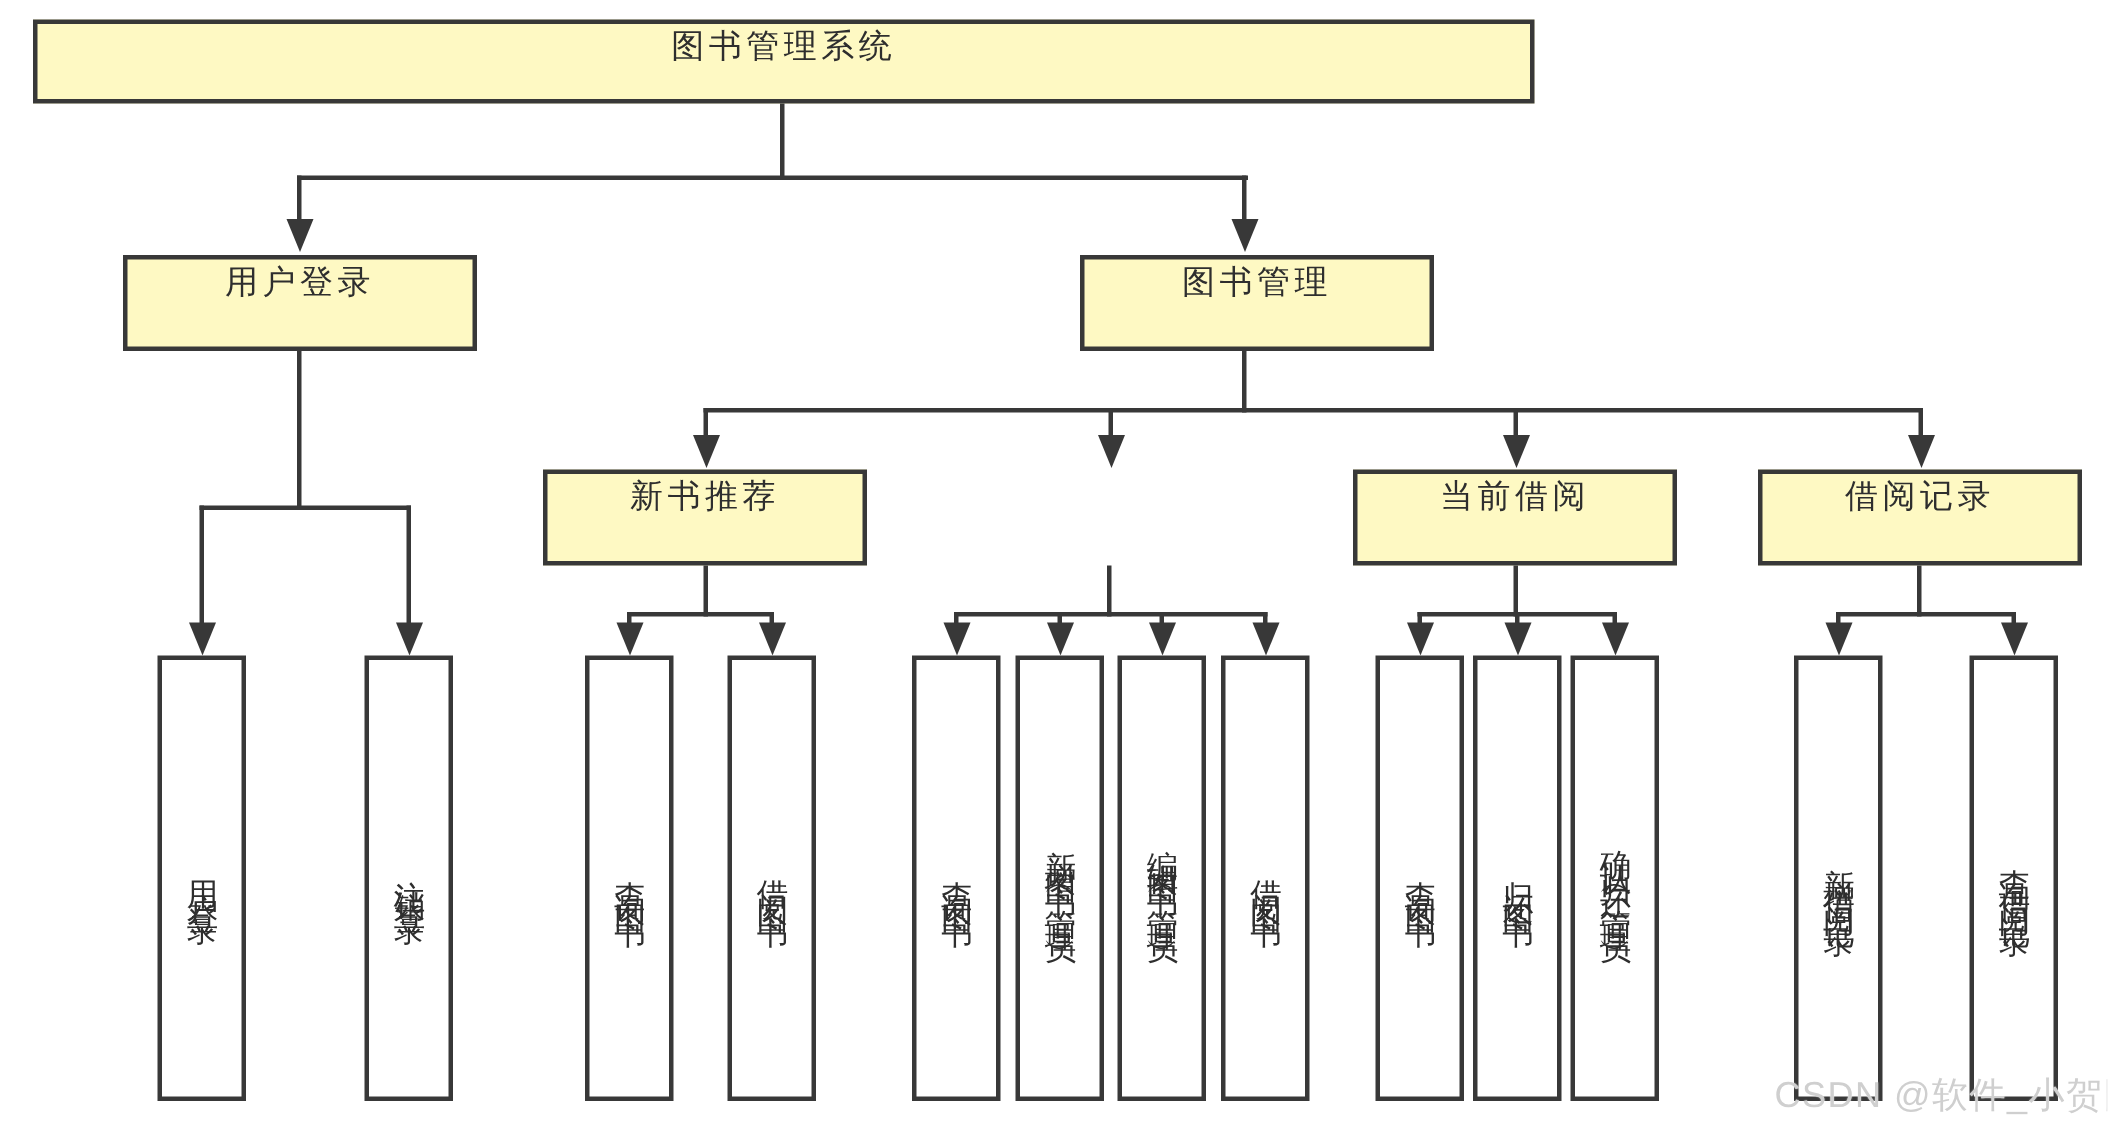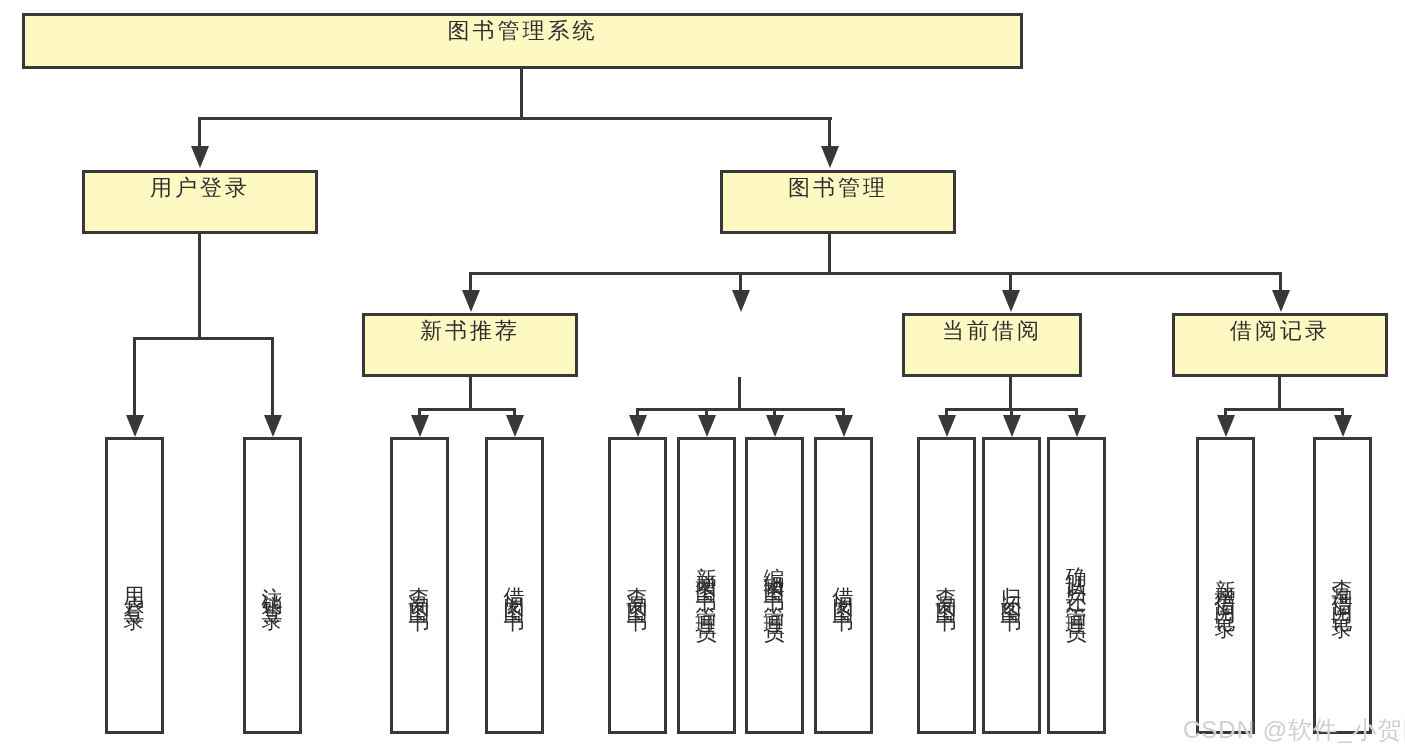--- a/index.html
+++ b/index.html
@@ -78,21 +78,21 @@
   <div class="node" style="left:82px;top:170px;width:236px;height:64px">
     <span>用户登录</span>
   </div>
   <div class="node" style="left:720px;top:170px;width:236px;height:64px">
     <span>图书管理</span>
   </div>
 
   <div class="node" style="left:362px;top:313px;width:216px;height:64px">
     <span>新书推荐</span>
   </div>
-  <div class="node" style="left:902px;top:313px;width:180px;height:64px">
+  <div class="node" style="left:902px;top:313px;width:216px;height:64px">
     <span>当前借阅</span>
   </div>
   <div class="node" style="left:1172px;top:313px;width:216px;height:64px">
     <span>借阅记录</span>
   </div>
 
   <div class="leaf" style="left:105px">
     <span>用户登录</span>
   </div>
   <div class="leaf" style="left:243px">

